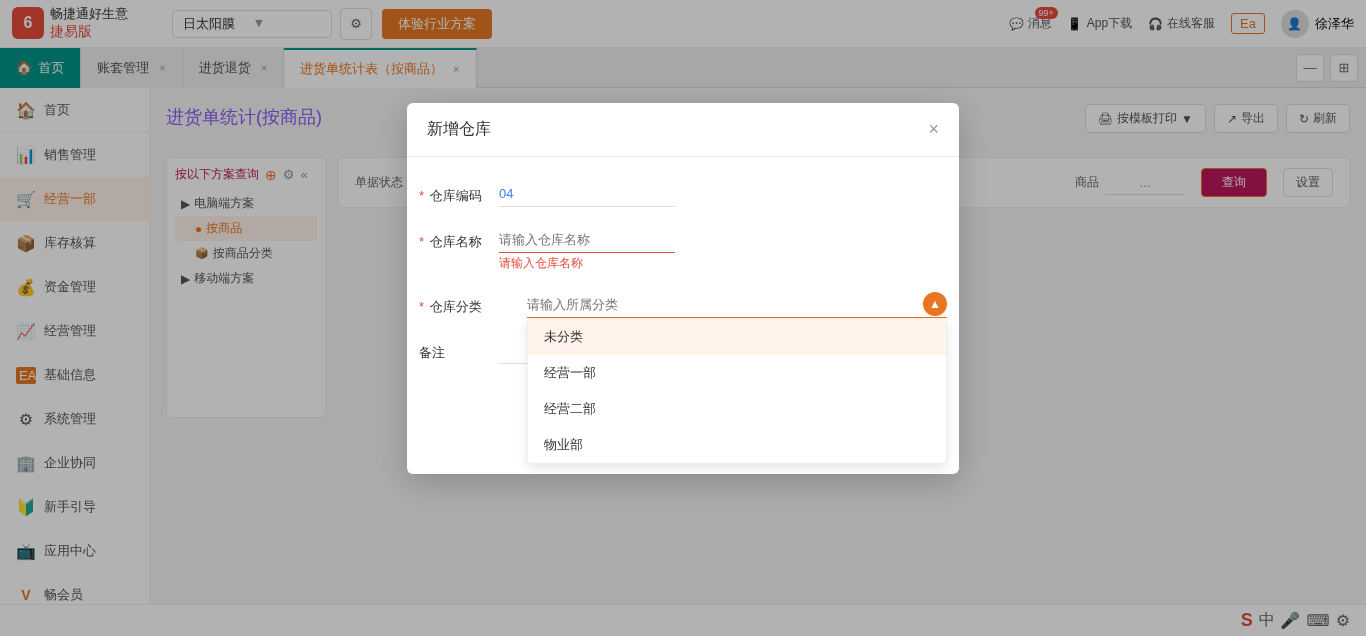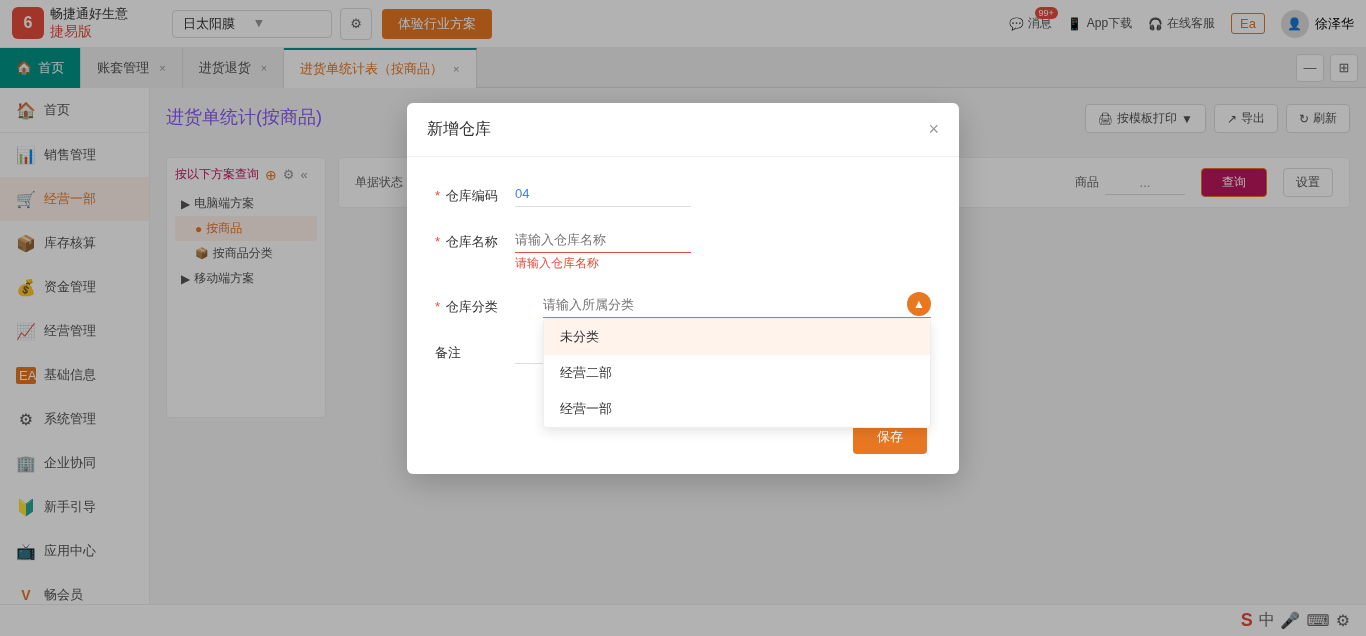--- a/index.html
+++ b/index.html
@@ -290,21 +290,21 @@
       align-items: center;
       justify-content: space-between;
     }
     .modal-title { font-size: 16px; color: #333; font-weight: 500; }
     .modal-close {
       color: #999;
       cursor: pointer;
       font-size: 18px;
       line-height: 1;
     }
-    .modal-body { padding: 24px 28px; }
+    .modal-body { padding: 24px 12px; }
     .modal-footer {
       padding: 12px 32px 20px;
       display: flex;
       justify-content: flex-end;
       gap: 10px;
     }
 
     .form-row {
       display: flex;
       align-items: flex-start;
@@ -662,22 +662,23 @@
           <span>仓库分类</span>
         </div>
         <div class="form-field-wrap">
           <div style="display:flex;border-bottom:1px solid #e87722;">
             <input class="form-control" type="text" style="border-bottom: none;" placeholder="请输入所属分类">
             <div class="chevron-up">▲</div>
           </div>
 
           <div class="dropdown-list">
             <div class="dropdown-option highlighted">未分类</div>
+            <div class="dropdown-option">经营一部</div>
             <div class="dropdown-option">经营二部</div>
-            <div class="dropdown-option">经营一部</div>
+            <div class="dropdown-option">物业部</div>
           </div>
         </div>
       </div>
 
       <div class="form-row">
         <div class="form-label">
           <span>备注</span>
         </div>
         <div class="form-field-wrap">
           <input class="form-control" type="text" style="">

